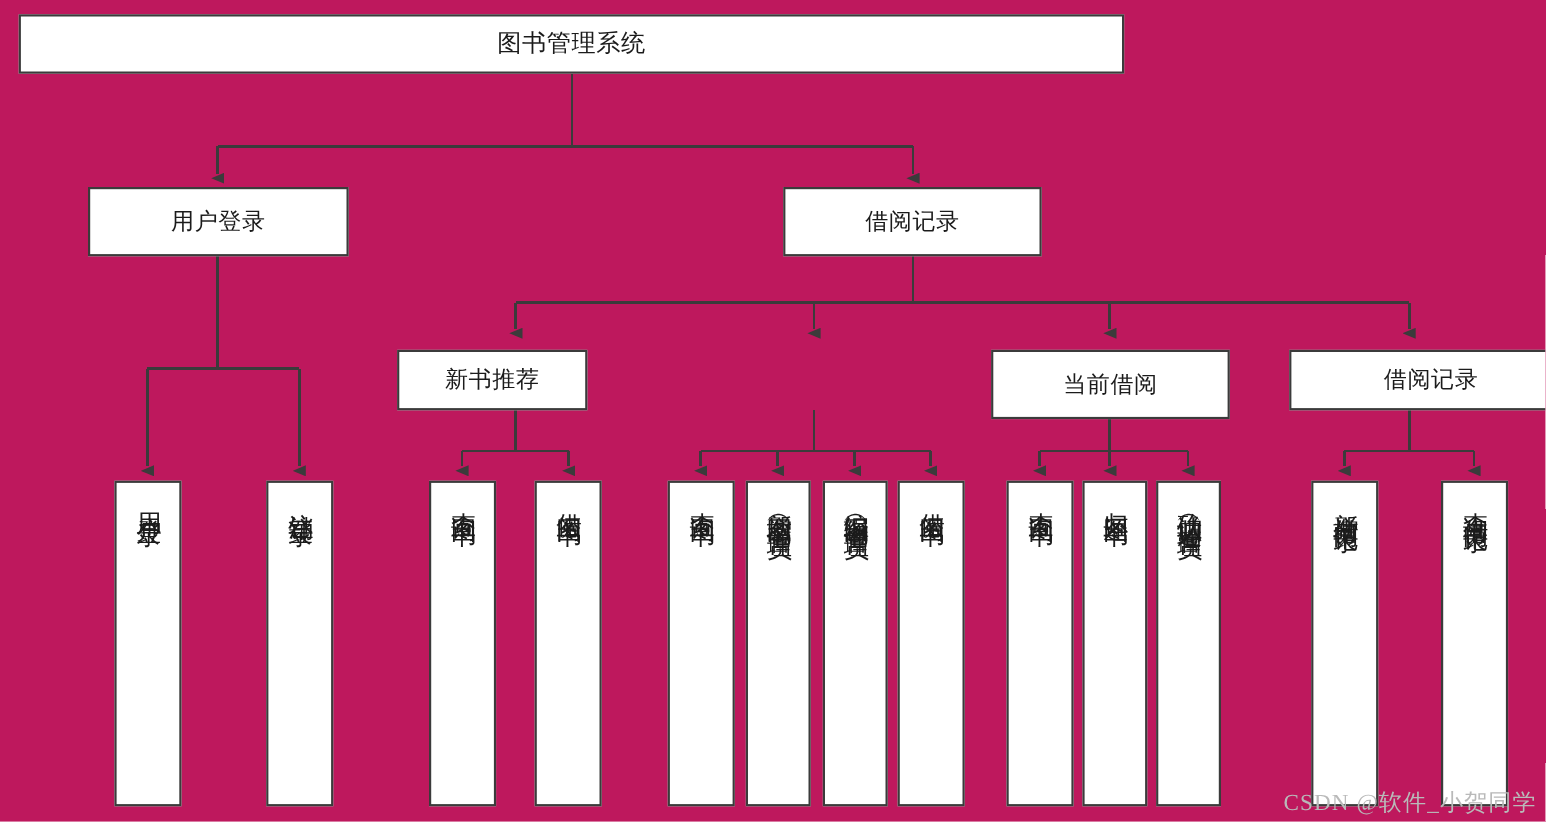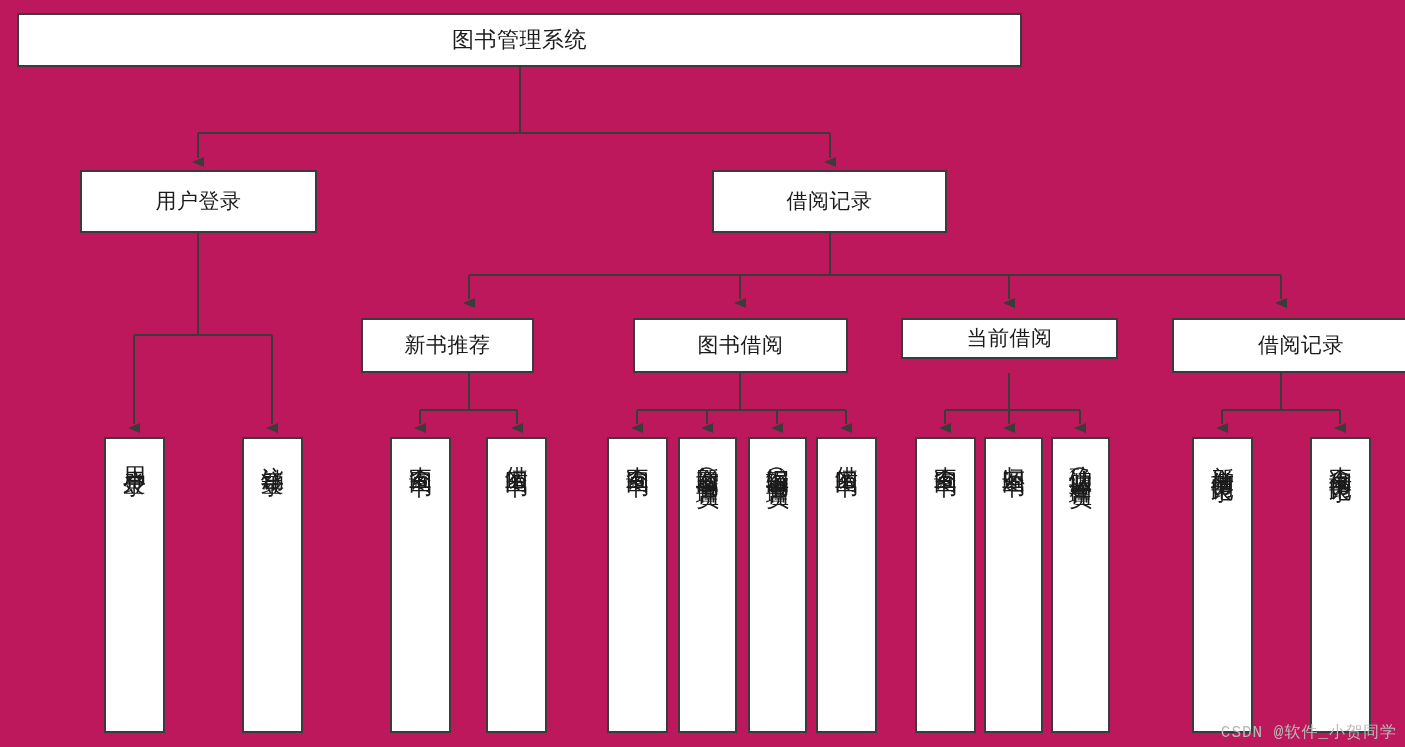--- a/index.html
+++ b/index.html
@@ -56,26 +56,26 @@
     text-orientation:upright;
     font-size:23px;
     line-height:1.0;
     letter-spacing:3px;
     white-space:nowrap;
   }
   .watermark{
     position:absolute;
     right:8px;
     bottom:4px;
-    font-size:16px;
+    font-size:21px;
     color:#b9b9b9;
     letter-spacing:1px;
     z-index:5;
     white-space:nowrap;
-    font-family:Liberation Mono, monospace;
+    font-family:Liberation Serif, serif;
   }
 </style>
 </head>
 <body>
 
 <div id="canvas">
 
   <svg id="edges" viewBox="0 0 1405 747" xmlns="http://www.w3.org/2000/svg">
     <defs>
       <marker id="arrow" markerWidth="10" markerHeight="12" refX="1" refY="6" orient="auto" markerUnits="userSpaceOnUse">
@@ -136,25 +136,22 @@
   </div>
 
   <div class="node h-node" style="left:712px;top:170px;width:235px;height:63px;">
     <span class="label">借阅记录</span>
   </div>
 
   <div class="node h-node" style="left:361px;top:318px;width:173px;height:55px;">
     <span class="label">新书推荐</span>
   </div>
 
-  <div class="node h-node" style="left:633px;top:318px;width:215px;height:55px;">
-    <span class="label">图书借阅</span>
-  </div>
-
-  <div class="node h-node" style="left:901px;top:318px;width:217px;height:41px;justify-content:center;">
+
+  <div class="node h-node" style="left:901px;top:318px;width:217px;height:63px;justify-content:center;">
     <span class="label">当前借阅</span>
   </div>
 
   <div class="node h-node" style="left:1172px;top:318px;width:258px;height:55px;">
     <span class="label">借阅记录</span>
   </div>
 
   <div class="node v-node" style="left:104px;top:437px;width:61px;height:296px;">
     <span class="label">用户登录</span>
   </div>

